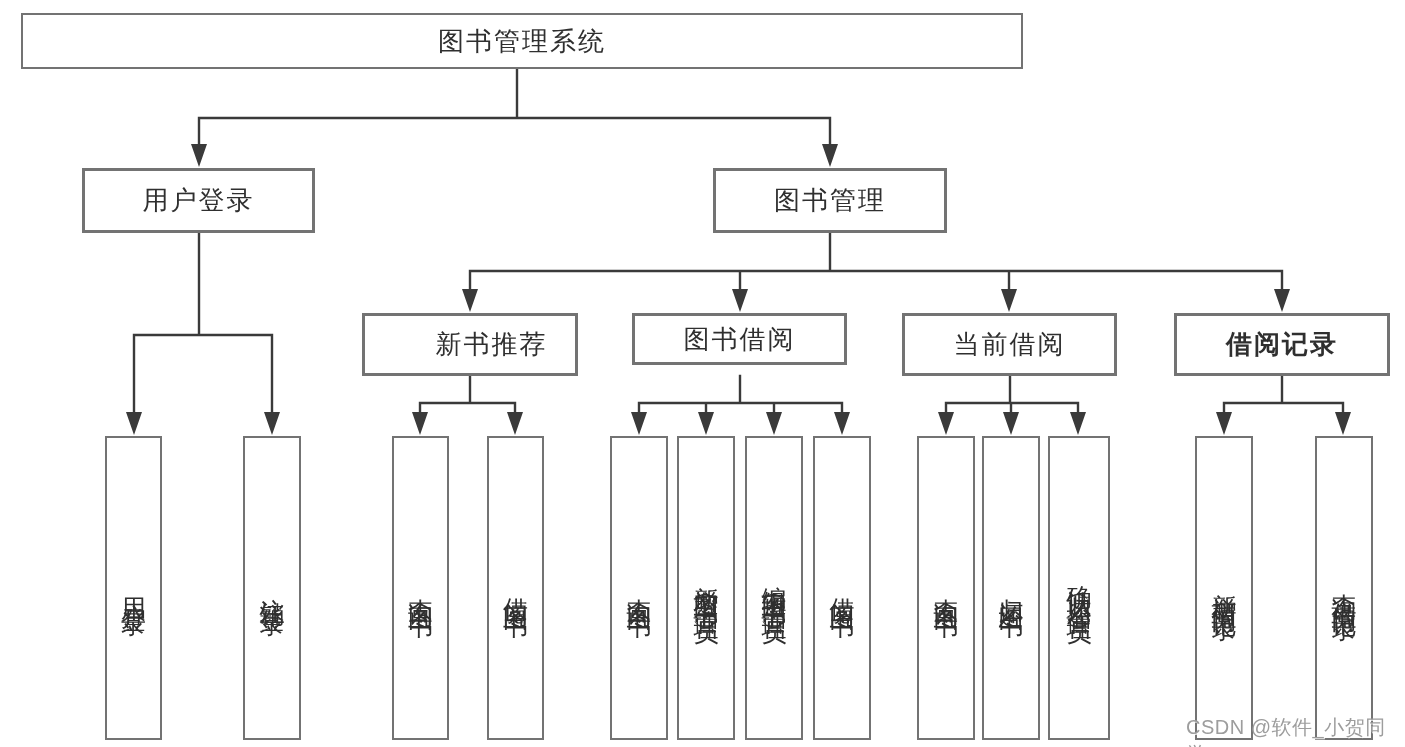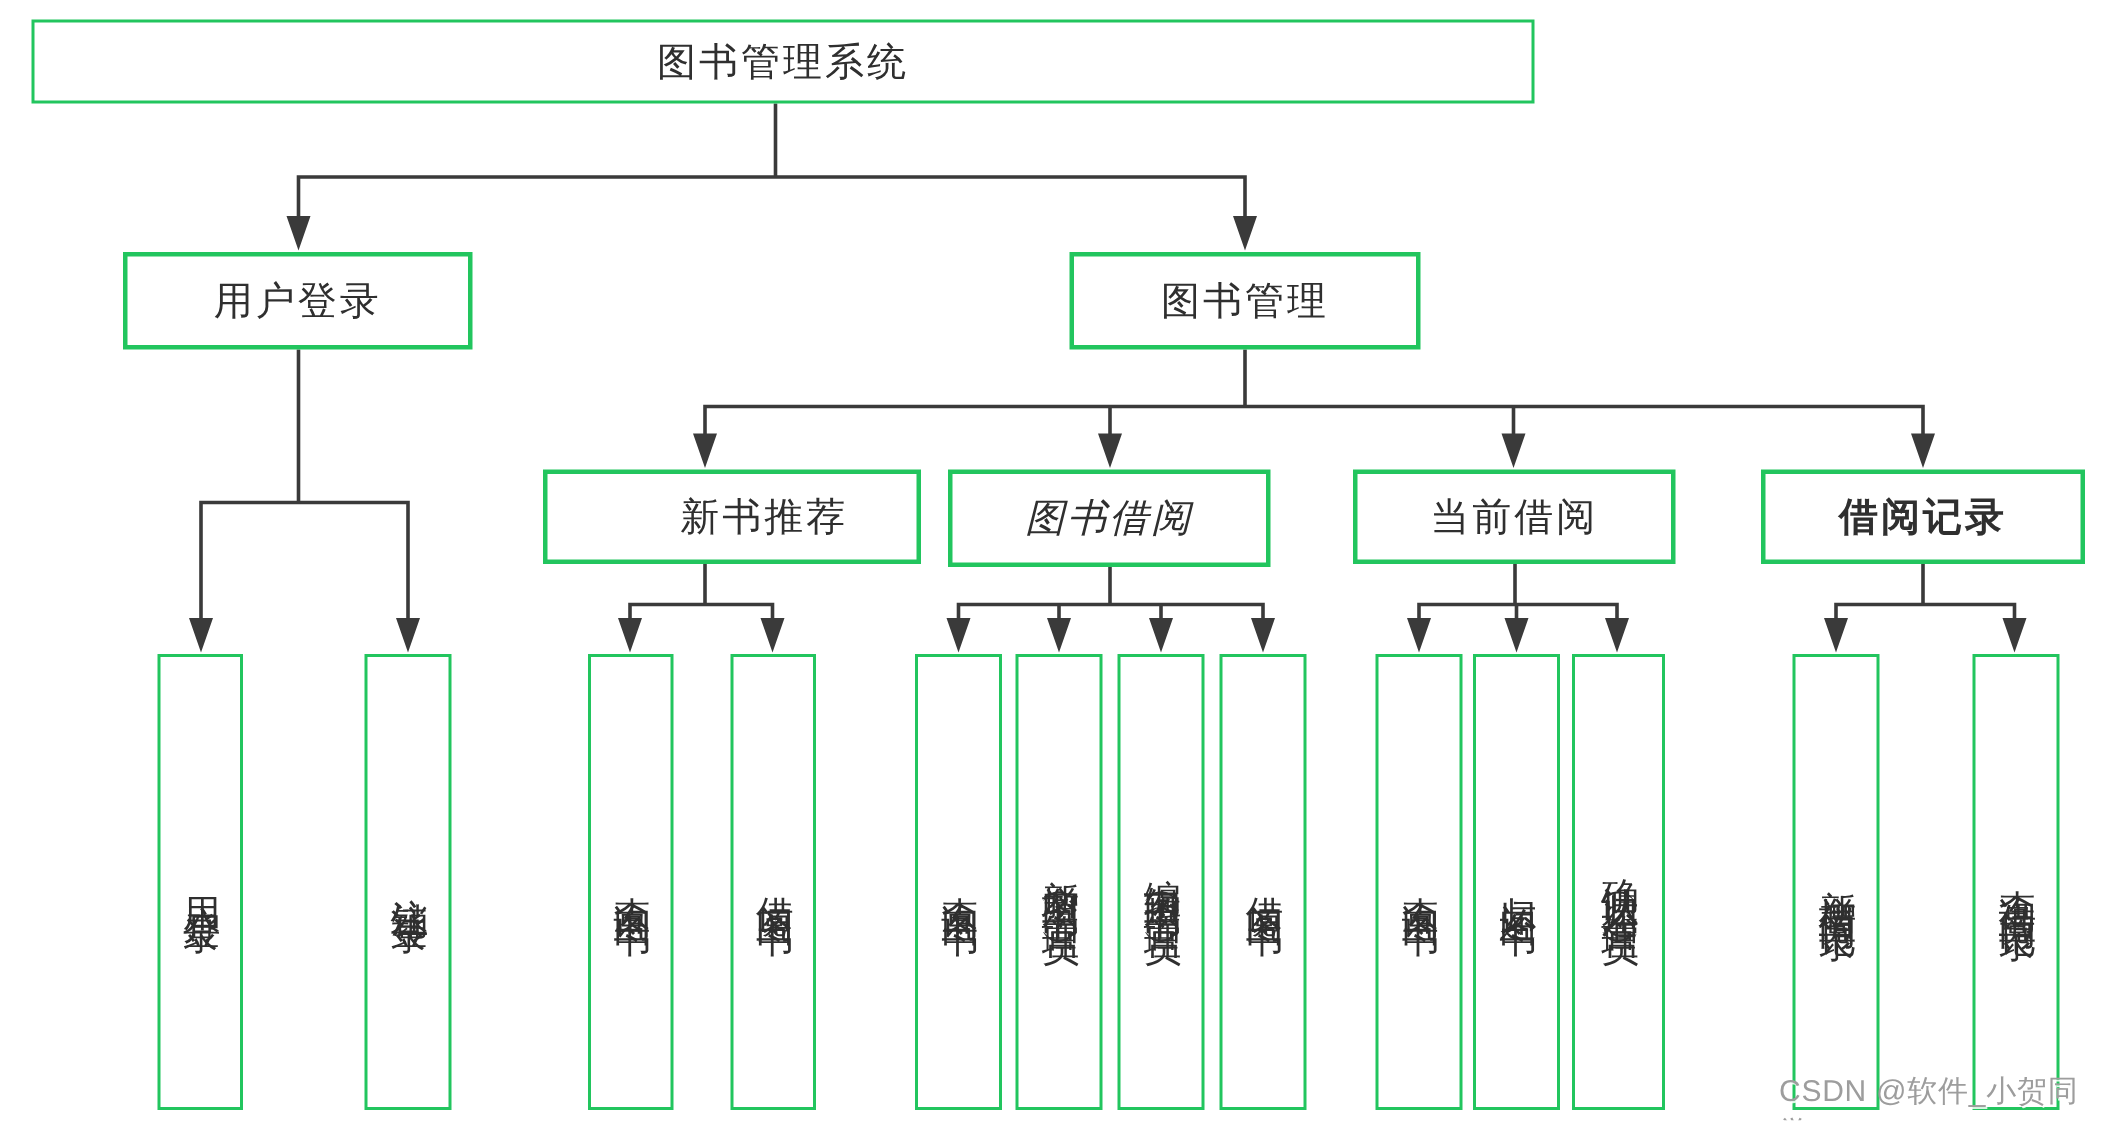--- a/index.html
+++ b/index.html
@@ -3,21 +3,21 @@
 <meta charset="utf-8">
 <style>
   html,body { margin:0; padding:0; background:#ffffff; }
   .stage {
     position:relative; width:1405px; height:747px; background:#ffffff;
     font-family:"Liberation Sans", sans-serif; overflow:hidden;
   }
   .connectors { position:absolute; left:0; top:0; }
   .box {
     position:absolute; background:#ffffff; box-sizing:border-box;
-    border:3px solid #22c55e; color:#2f2f2f;
+    border:3px solid #737373; color:#2f2f2f;
     display:flex; align-items:center; justify-content:center;
   }
   .hbox { font-size:26px; letter-spacing:2px; font-weight:400; }
   .root { border-width:2.5px; }
   .vbox { border-width:2.5px; }
   .vbox .vtext {
     writing-mode:vertical-rl; text-orientation:mixed;
     white-space:nowrap; font-size:25px; letter-spacing:5px; line-height:1;
   }
   .watermark {
@@ -40,24 +40,24 @@
     <span>图书管理系统</span>
   </div>
 
   <div class="box hbox" style="left:82px; top:168px; width:233px; height:65px;">
     <span>用户登录</span>
   </div>
   <div class="box hbox" style="left:713px; top:168px; width:234px; height:65px;">
     <span>图书管理</span>
   </div>
 
-  <div class="box hbox" style="left:362px; top:313px; width:252px; height:63px;padding-left:43px;">
+  <div class="box hbox" style="left:362px; top:313px; width:216px; height:63px;padding-left:43px;">
     <span>新书推荐</span>
   </div>
-  <div class="box hbox" style="left:632px; top:313px; width:215px; height:65px;font-style:italic;">
+  <div class="box hbox" style="left:632px; top:313px; width:215px; height:52px;">
     <span>图书借阅</span>
   </div>
   <div class="box hbox" style="left:902px; top:313px; width:215px; height:63px;font-family:Liberation Mono, monospace;">
     <span>当前借阅</span>
   </div>
   <div class="box hbox" style="left:1174px; top:313px; width:216px; height:63px;font-weight:bold;">
     <span>借阅记录</span>
   </div>
 
   <div class="box vbox" style="left:105px; top:436px; width:57px; height:304px;">

